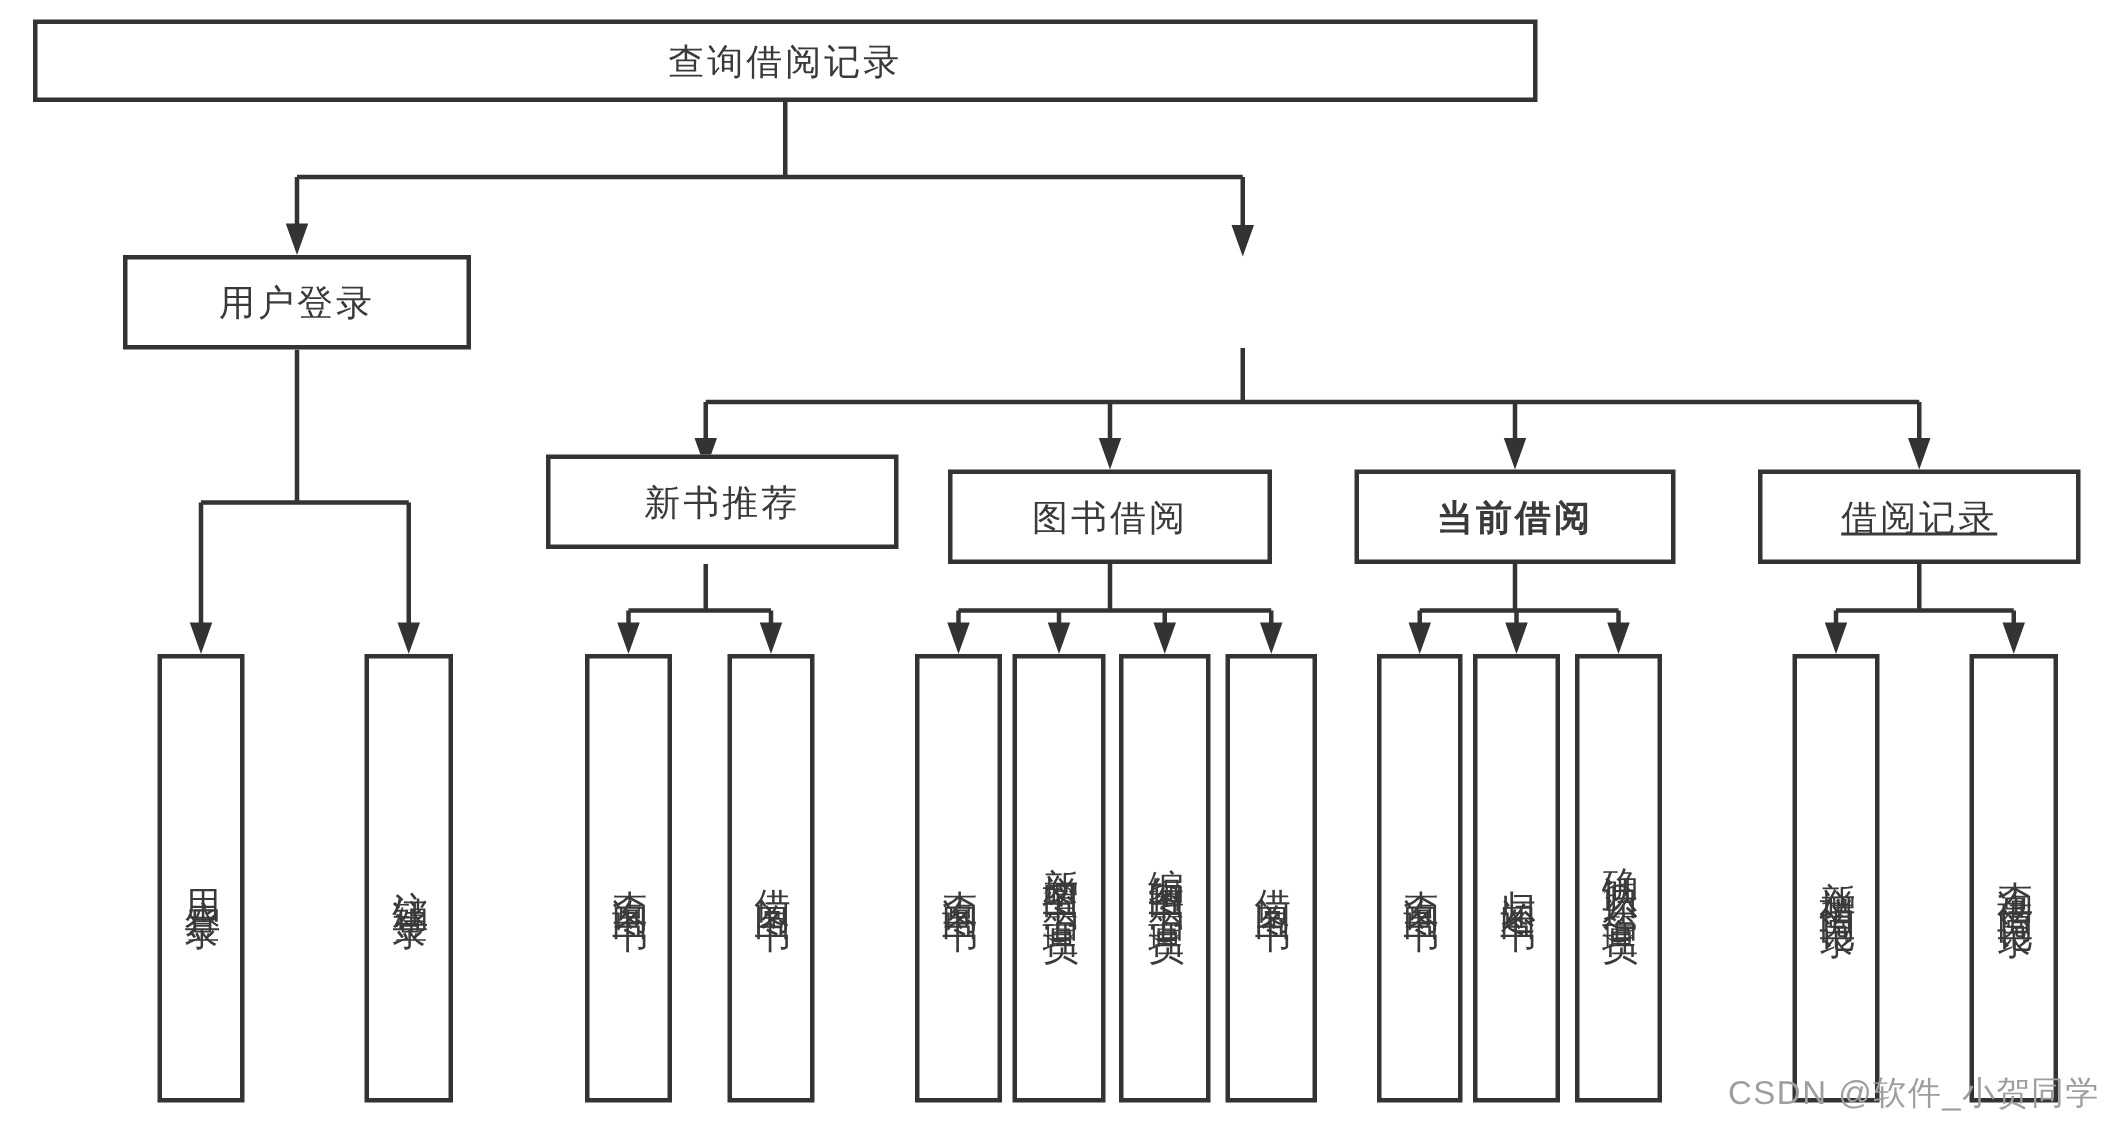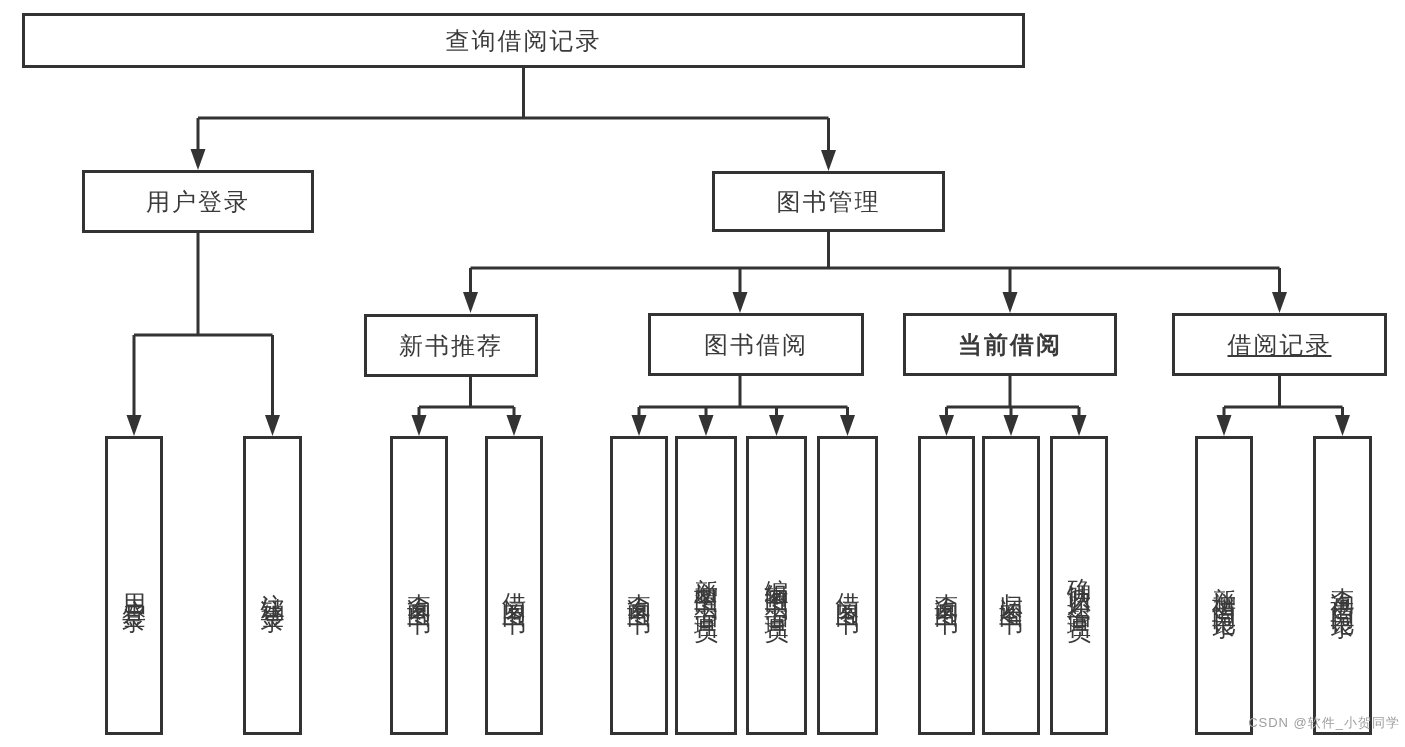--- a/index.html
+++ b/index.html
@@ -25,41 +25,41 @@
   .node.v .lbl{
     writing-mode:vertical-rl;font-size:24px;letter-spacing:6px;white-space:normal;
     line-height:1;
   }
   
   #n-root{left:22px;top:13px;width:1003px;height:55px;}
   
   #n-user-login{left:82px;top:170px;width:232px;height:63px;}
   #n-book-mgmt{left:712px;top:171px;width:233px;height:61px;}
   
-  #n-new-rec{left:364px;top:314px;width:174px;height:63px;}
-  #n-book-borrow{left:632px;top:313px;width:216px;height:63px;margin-left:16px;}
+  #n-new-rec{left:364px;top:303px;width:235px;height:63px;}
+  #n-book-borrow{left:632px;top:313px;width:216px;height:63px;}
   #n-cur-borrow{left:903px;top:313px;width:214px;height:63px;font-weight:bold;}
   #n-recs{left:1172px;top:313px;width:215px;height:63px;text-decoration:underline;}
   
   .node.v{top:436px;height:299px;}
   #lf-user-login{left:105px;width:58px;}
   #lf-logout{left:243px;width:59px;}
   #lf-query1{left:390px;width:58px;}
   #lf-borrow1{left:485px;width:58px;}
   #lf-query2{left:610px;width:58px;}
   #lf-add-book{left:675px;width:62px;}
   #lf-edit-book{left:746px;width:61px;}
   #lf-borrow2{left:817px;width:61px;}
   #lf-query3{left:918px;width:57px;}
   #lf-return{left:982px;width:58px;}
   #lf-confirm{left:1050px;width:58px;}
   #lf-add-rec{left:1195px;width:58px;}
   #lf-query-rec{left:1313px;width:59px;}
   .watermark{
-    position:absolute;right:5px;top:714px;font-size:13px;letter-spacing:1px;
+    position:absolute;right:5px;top:714px;font-size:22px;letter-spacing:1px;
     color:var(--watermark);white-space:nowrap;
   }
 </style>
 </head>
 <body>
 
 <div class="stage">
 
   <svg class="connectors" viewBox="0 0 1405 747" xmlns="http://www.w3.org/2000/svg">
 
@@ -111,23 +111,20 @@
     </g>
   </svg>
 
   <div class="node" id="n-root">
     <span class="lbl">查询借阅记录</span>
   </div>
 
   <div class="node" id="n-user-login">
     <span class="lbl">用户登录</span>
   </div>
-  <div class="node" id="n-book-mgmt">
-    <span class="lbl">图书管理</span>
-  </div>
 
   <div class="node" id="n-new-rec">
     <span class="lbl">新书推荐</span>
   </div>
   <div class="node" id="n-book-borrow">
     <span class="lbl">图书借阅</span>
   </div>
   <div class="node" id="n-cur-borrow">
     <span class="lbl">当前借阅</span>
   </div>

